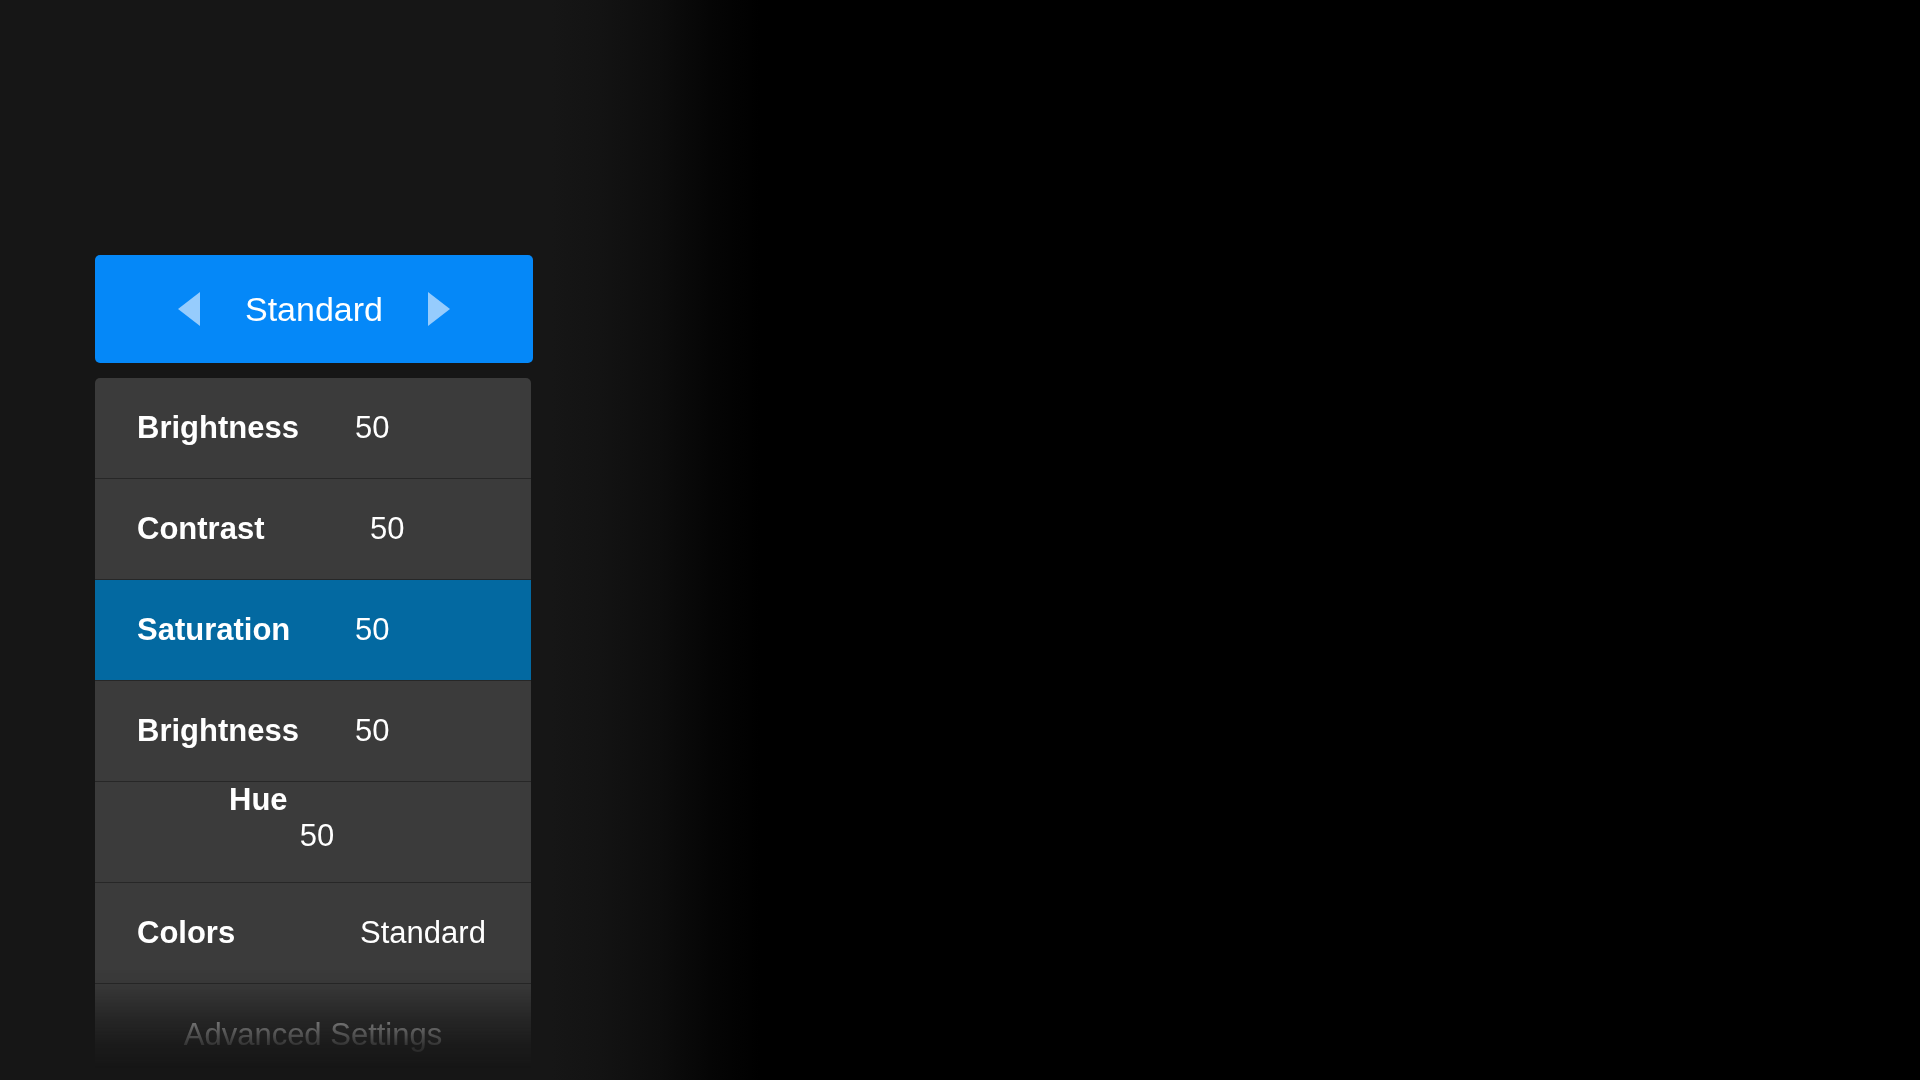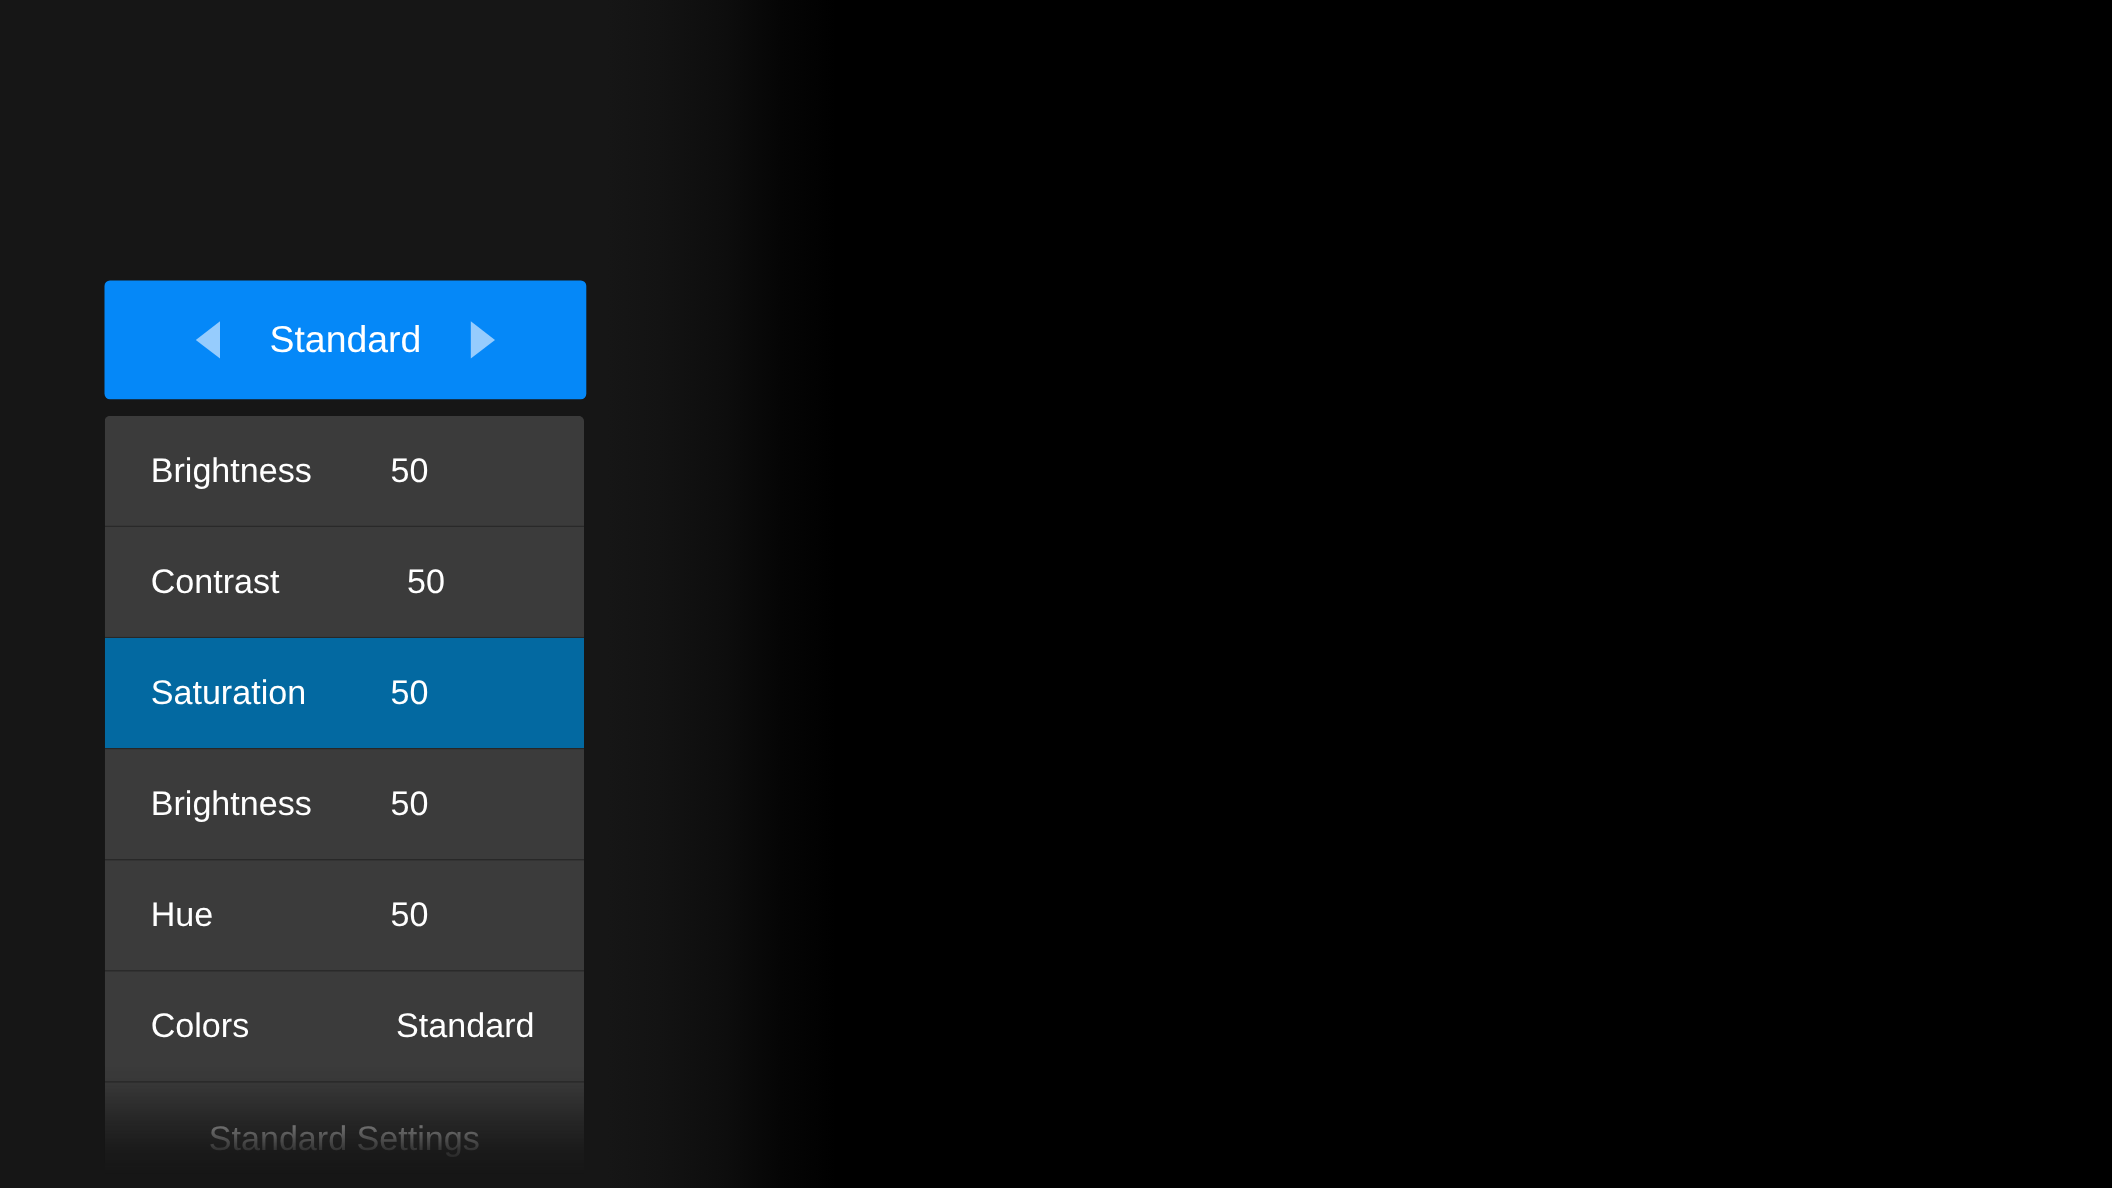--- a/index.html
+++ b/index.html
@@ -158,21 +158,21 @@
     border-bottom: 1px solid #272727;
   }
 
   .settings-row:last-child {
     border-bottom: none;
   }
 
   .row-label {
     color: #ffffff;
     font-size: 31px;
-    font-weight: 400;
+    font-weight: 700;
     line-height: 36px;
     white-space: nowrap;
     margin-left: 42px;
     width: 210px;
     flex: 0 0 auto;
   }
 
   .row-value {
     color: #ffffff;
     font-size: 31px;
@@ -231,27 +231,27 @@
           <div class="row-value">50</div>
         </div>
         <div class="settings-row" style="background: #0369a1;">
           <div class="row-label">Saturation</div>
           <div class="row-value">50</div>
         </div>
         <div class="settings-row" style="background: rgb(59, 59, 59);">
           <div class="row-label">Brightness</div>
           <div class="row-value">50</div>
         </div>
-        <div class="settings-row" style="background: rgb(59, 59, 59);">
+        <div class="settings-row" style="background: rgb(59, 59, 59); flex-direction: column;">
           <div class="row-label">Hue</div>
           <div class="row-value">50</div>
         </div>
         <div class="settings-row wide-value" style="background: rgb(59, 59, 59);">
           <div class="row-label">Colors</div>
           <div class="row-value">Standard</div>
         </div>
         <div class="settings-row action-row" style="background: rgb(59, 59, 59);">
-          <div class="row-action-label">Standard Settings</div>
+          <div class="row-action-label">Advanced Settings</div>
         </div>
       </div>
   </div>
 
 </div>
 
 </body></html>

